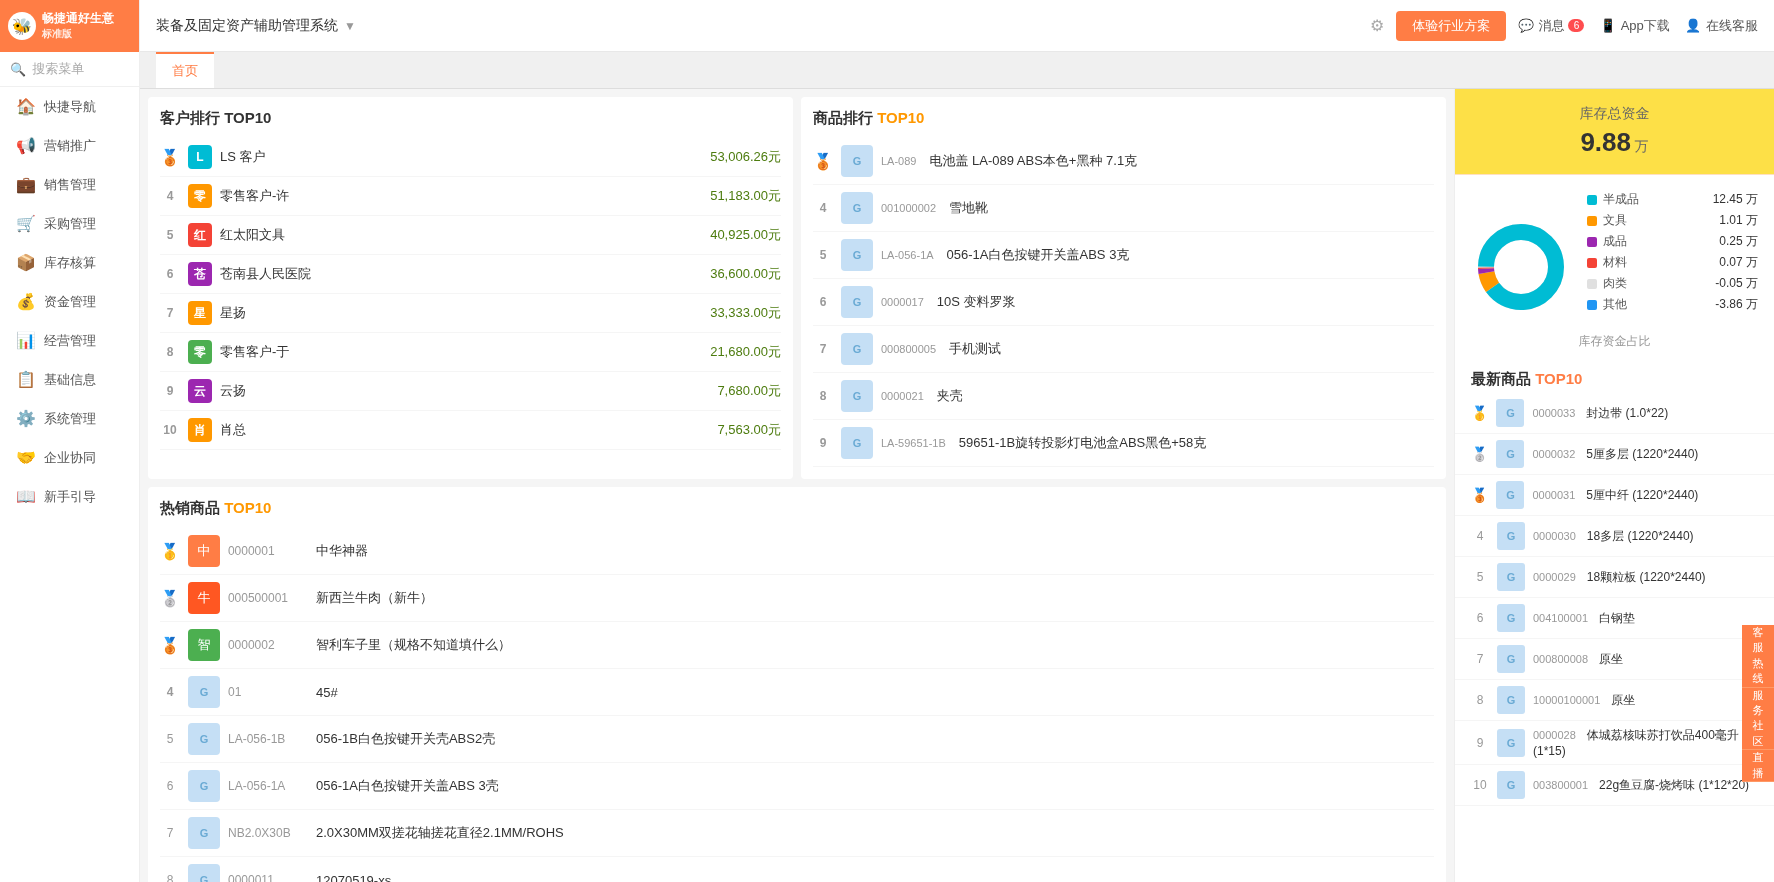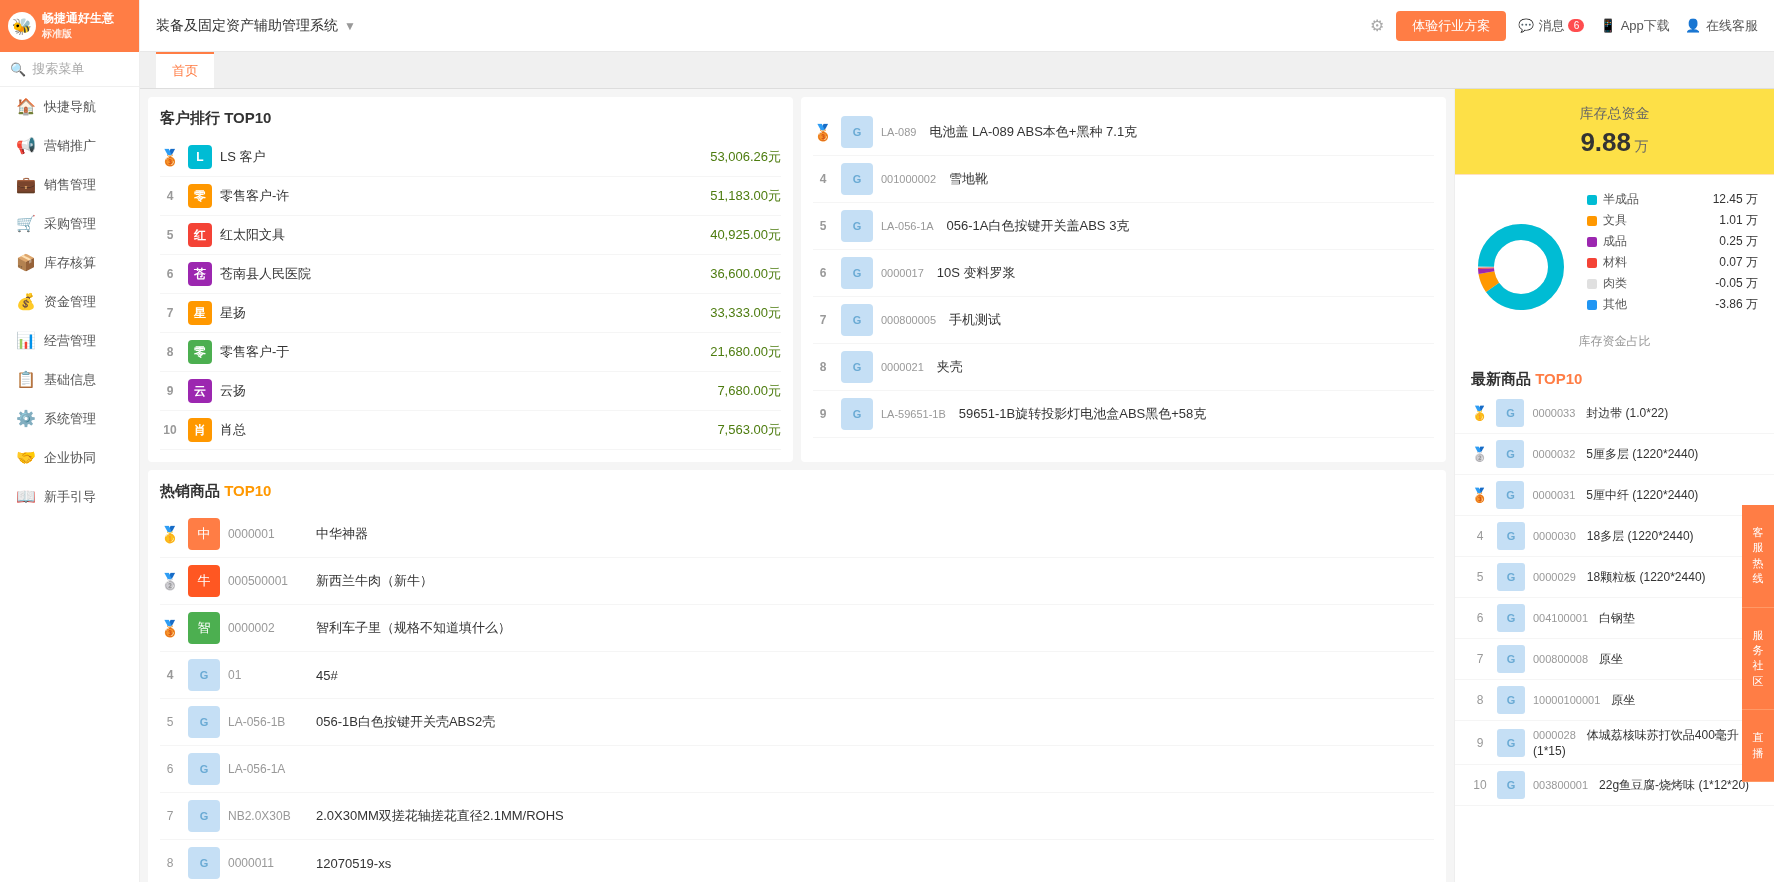--- a/index.html
+++ b/index.html
@@ -275,21 +275,21 @@
     
     .float-btns {
       position: fixed;
       right: 0; bottom: 100px;
       display: flex; flex-direction: column;
       gap: 0;
     }
     .float-btn {
       background: #ff7d45;
       color: #fff; font-size: 11px;
-      padding: 20px 6px;
+      padding: 0 6px;
       width: 32px;
       text-align: center;
       cursor: pointer;
       line-height: 1.4;
       border-bottom: 1px solid #ff9966;
     }
 
     
     ::-webkit-scrollbar { width: 6px; }
     ::-webkit-scrollbar-track { background: #f1f1f1; }
@@ -445,20 +445,21 @@
             <li class="rank-item">
               <span class="rank-num normal">10</span>
               <span class="rank-avatar" style="background:#ff9800">肖</span>
               <span class="rank-name">肖总</span>
               <span class="rank-value">7,563.00元</span>
             </li>
           </ul>
         </div>
 
         <div class="section-block">
+          <div class="section-title">商品排行 <span style="color:#ff9800">TOP10</span></div>
           <ul class="rank-list">
             <li class="rank-item">
               <span class="medal-icon">🥉</span>
               <span class="product-thumb-placeholder">G</span>
               <span class="rank-name"><span style="color:#999;font-size:11px">LA-089</span>　电池盖 LA-089 ABS本色+黑种 7.1克</span>
             </li>
             <li class="rank-item">
               <span class="rank-num normal">4</span>
               <span class="product-thumb-placeholder">G</span>
               <span class="rank-name"><span style="color:#999;font-size:11px">001000002</span>　雪地靴</span>
@@ -522,20 +523,21 @@
           <div class="product-item">
             <span style="width:20px;text-align:center;color:#999;font-size:12px;">5</span>
             <div class="product-thumb-placeholder">G</div>
             <span class="product-code">LA-056-1B</span>
             <span class="product-name">056-1B白色按键开关壳ABS2壳</span>
           </div>
           <div class="product-item">
             <span style="width:20px;text-align:center;color:#999;font-size:12px;">6</span>
             <div class="product-thumb-placeholder">G</div>
             <span class="product-code">LA-056-1A</span>
+            <span class="product-name">056-1A白色按键开关盖ABS 3壳</span>
           </div>
           <div class="product-item">
             <span style="width:20px;text-align:center;color:#999;font-size:12px;">7</span>
             <div class="product-thumb-placeholder">G</div>
             <span class="product-code">NB2.0X30B</span>
             <span class="product-name">2.0X30MM双搓花轴搓花直径2.1MM/ROHS</span>
           </div>
           <div class="product-item">
             <span style="width:20px;text-align:center;color:#999;font-size:12px;">8</span>
             <div class="product-thumb-placeholder">G</div>

